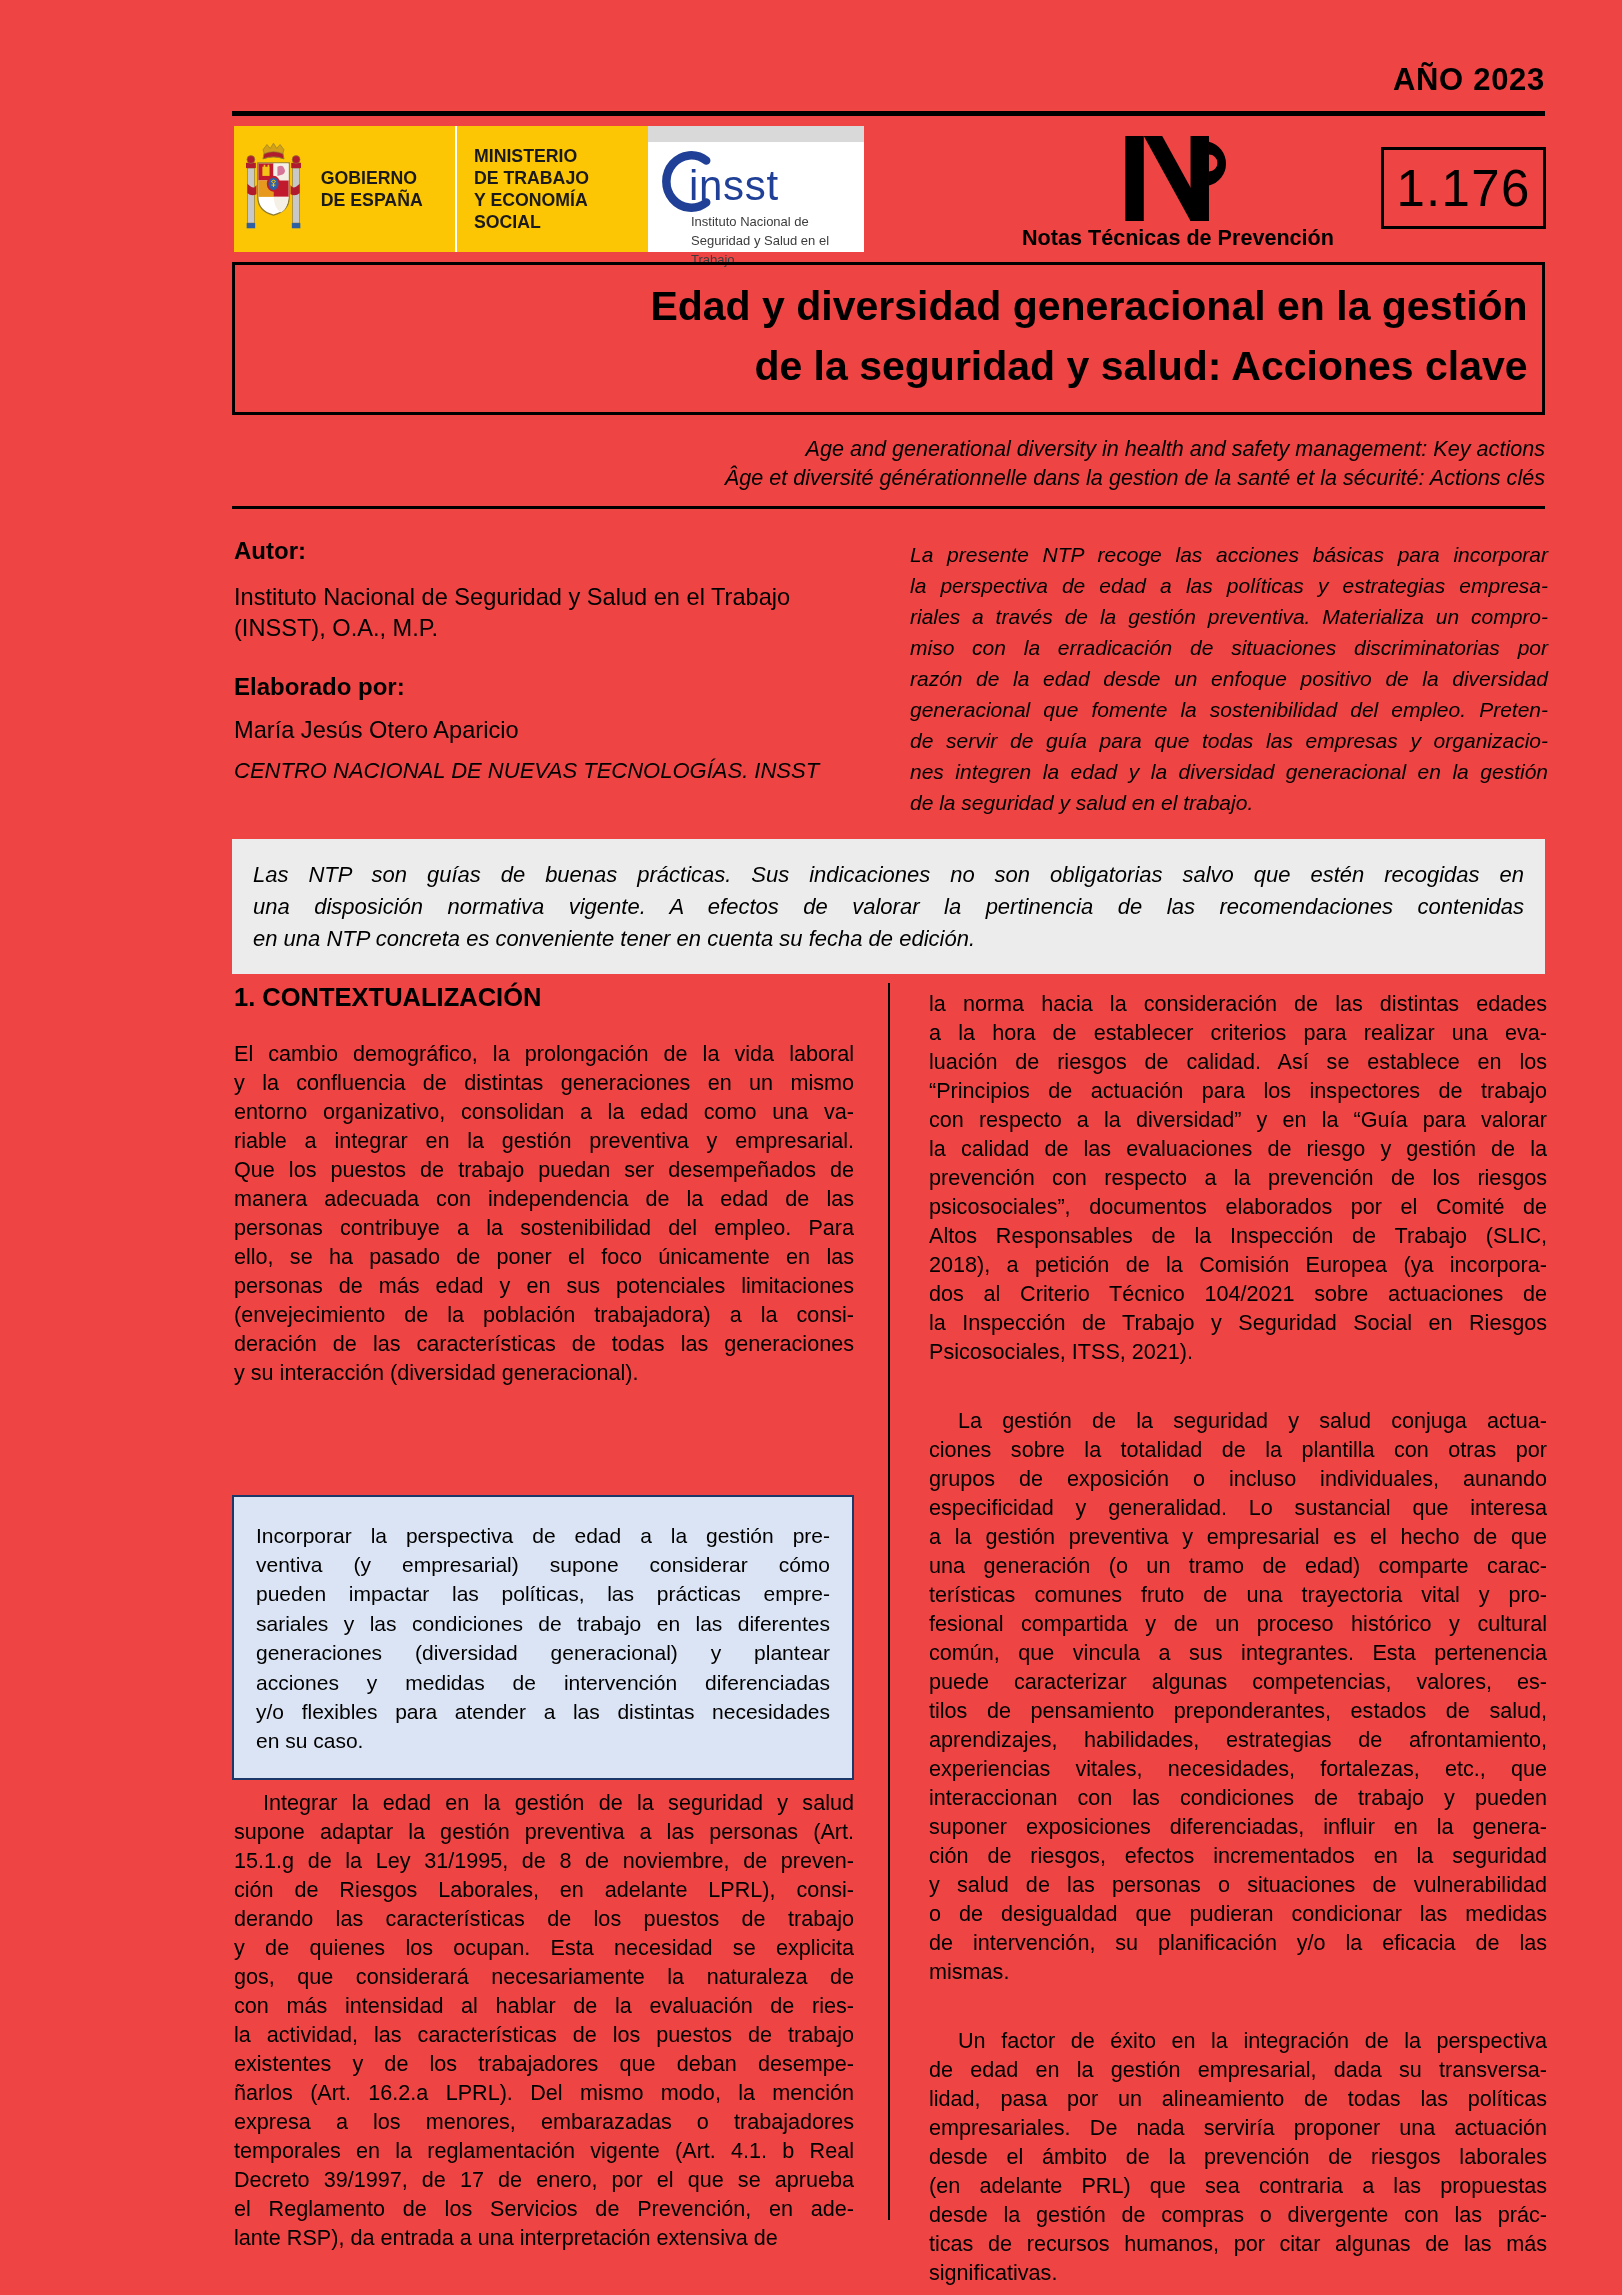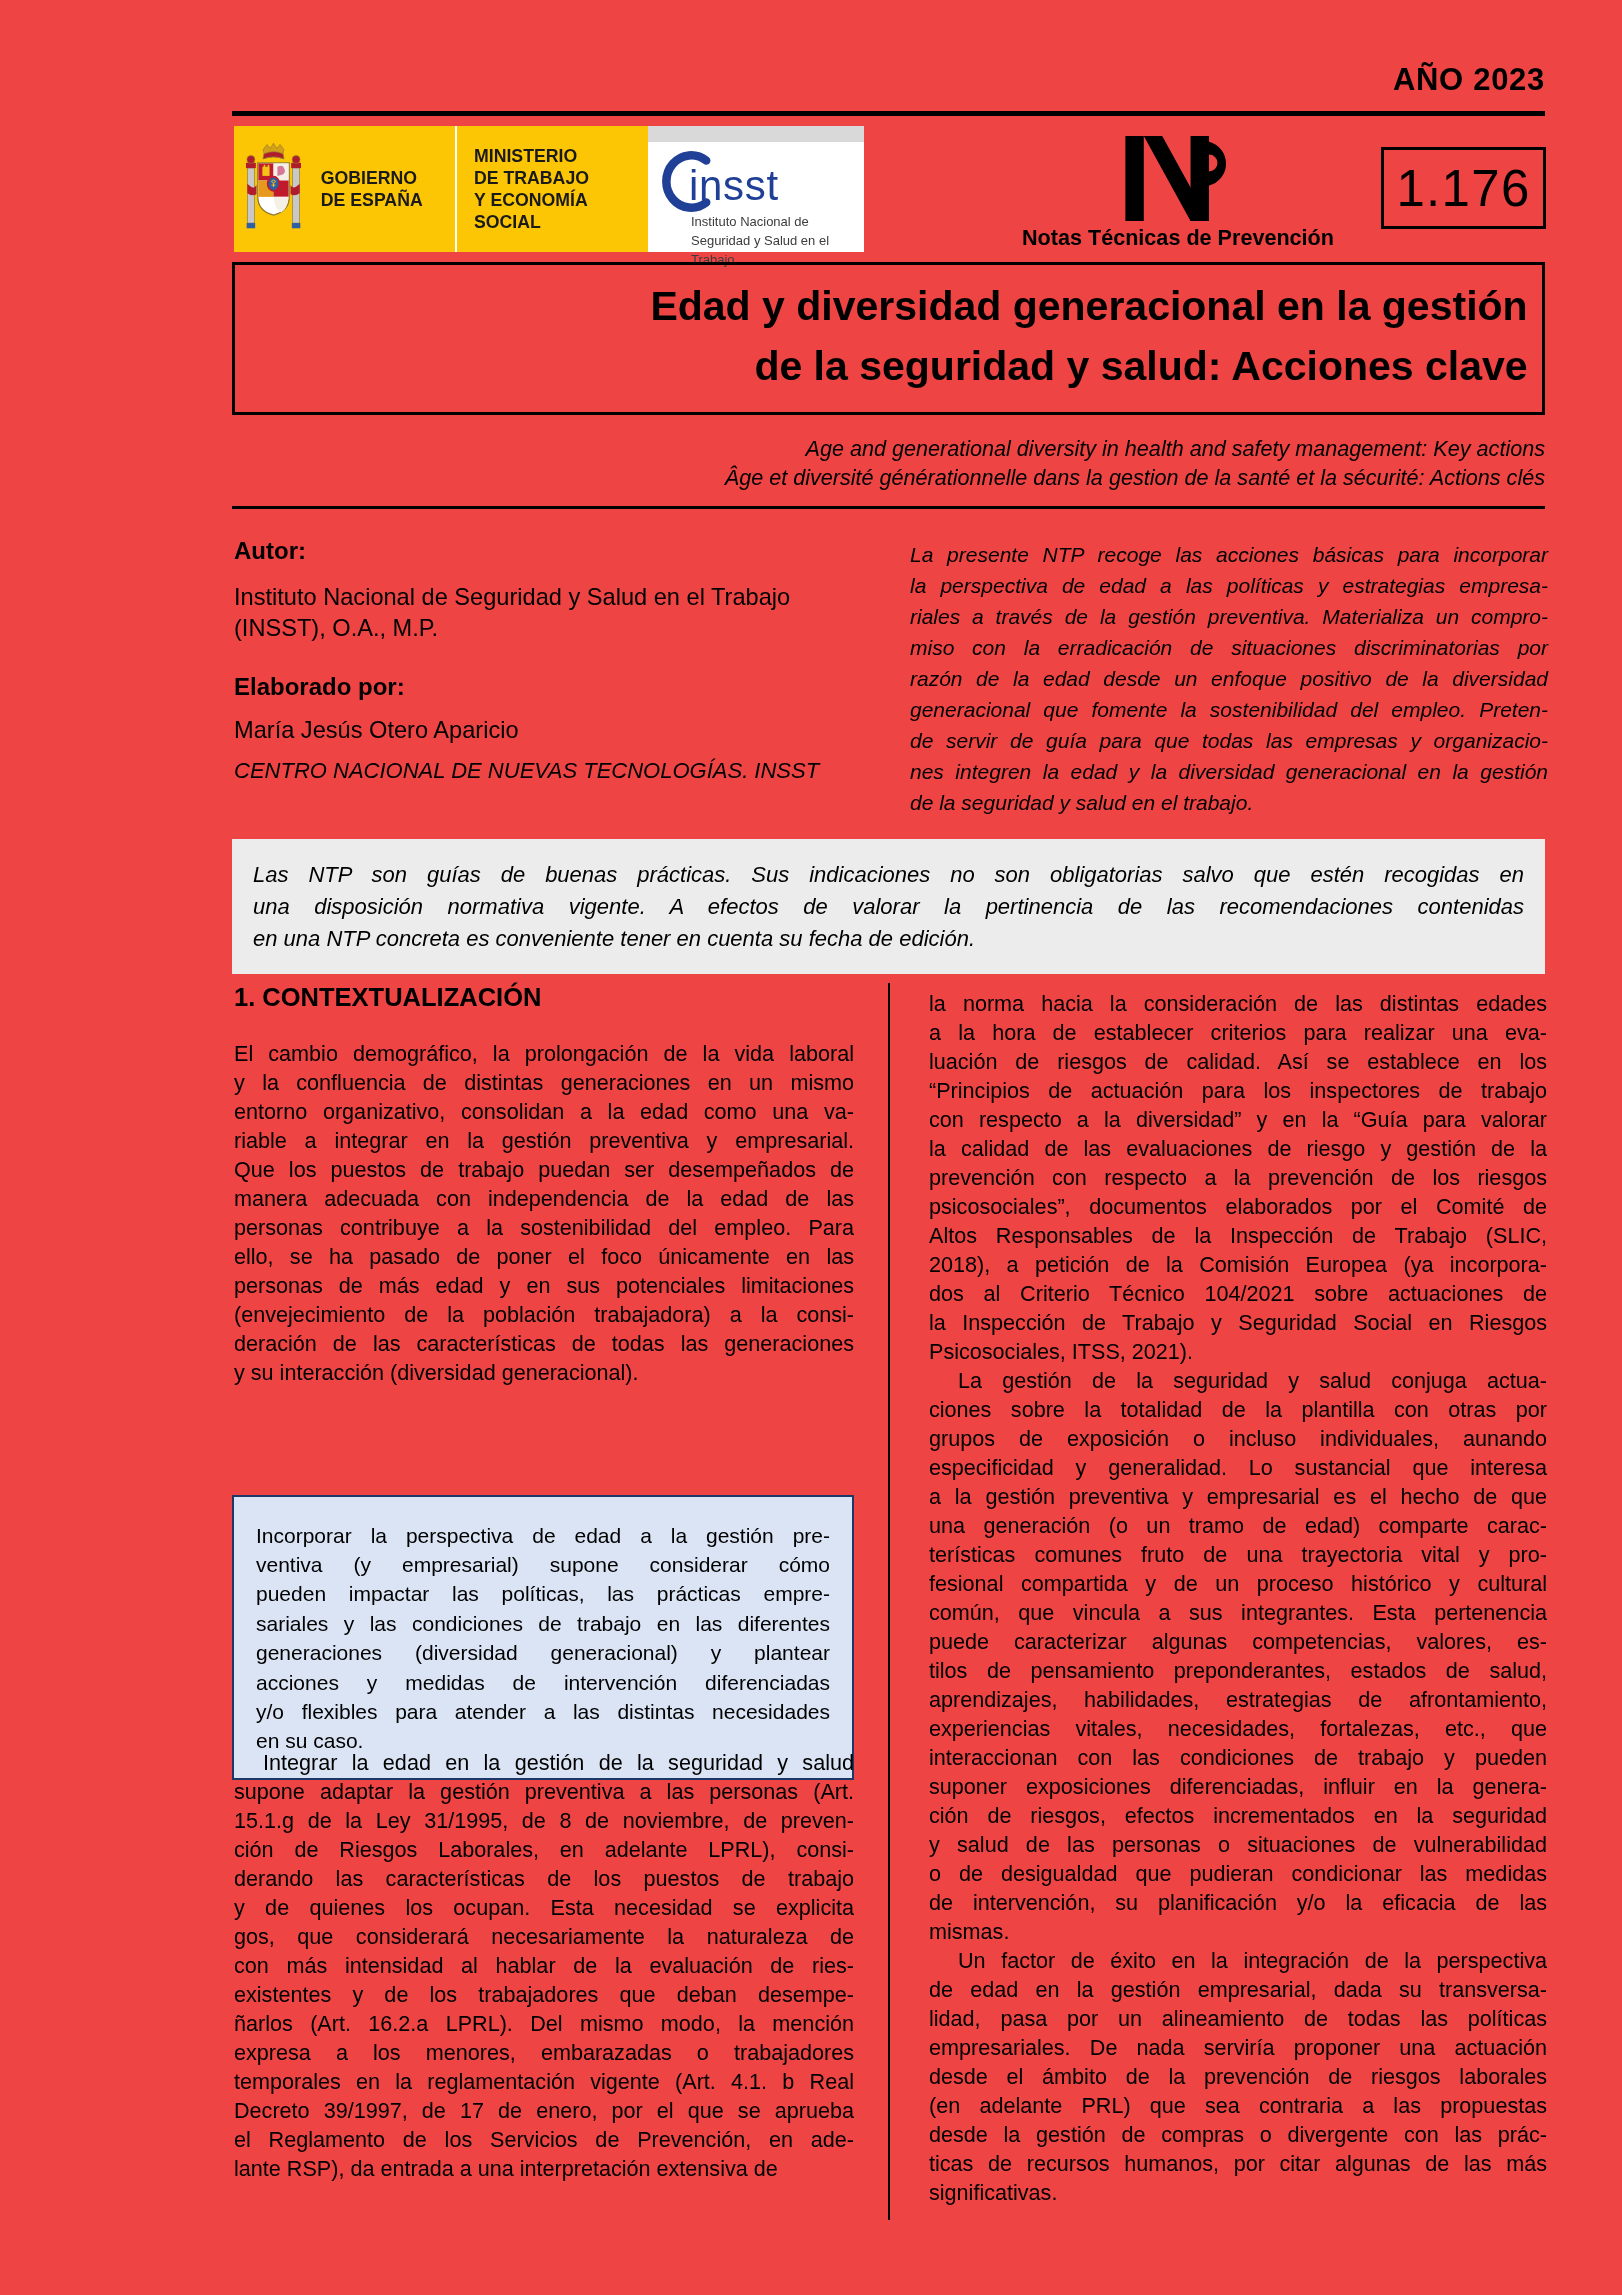--- a/index.html
+++ b/index.html
@@ -53,21 +53,21 @@
   #heading1{left:234px;top:983px;font-size:25.5px;font-weight:700;}
   #lpara1{left:234px;top:1039px;width:620px;font-size:21.6px;line-height:29px;}
   #hl-box{left:232px;top:1495px;width:622px;height:285px;border:2.6px solid #1c3868;background:#dbe4f4;
           box-sizing:border-box;padding:23.6px 22px;font-size:21px;line-height:29.4px;}
   #lpara2{left:234px;top:1748px;width:620px;font-size:21.6px;line-height:29px;}
   #divider{left:888px;top:983px;width:2px;height:1237px;background:#000;}
   #rcol{left:929px;top:989px;width:618px;font-size:21.6px;line-height:29px;}
 
   .just .ln{text-align:justify;text-align-last:justify;}
   .just .ln:last-child{text-align-last:left;}
-  .indent .ln:first-child{text-indent:29px;}
+  .indent .ln:first-child{text-indent:29px;margin-top:40px;}
 </style>
 </head>
 <body>
 
 <div id="page">
 
   <div id="anio" class="abs">AÑO 2023</div>
   <div id="rule-top" class="abs"></div>
 
   <div id="gob-block" class="abs">
@@ -208,20 +208,21 @@
 
   <div id="lpara2" class="abs just indent">
       <div class="ln">Integrar la edad en la gestión de la seguridad y salud</div>
       <div class="ln">supone adaptar la gestión preventiva a las personas (Art.</div>
       <div class="ln">15.1.g  de la Ley 31/1995, de 8 de noviembre, de preven-</div>
       <div class="ln">ción de Riesgos Laborales, en adelante LPRL), consi-</div>
       <div class="ln">derando las características de los puestos de trabajo</div>
       <div class="ln">y de quienes los ocupan. Esta necesidad se explicita</div>
       <div class="ln">gos, que considerará necesariamente la naturaleza de</div>
       <div class="ln">con más intensidad al hablar de la evaluación de ries-</div>
+      <div class="ln">la actividad, las características de los puestos de trabajo</div>
       <div class="ln">existentes y de los trabajadores que deban desempe-</div>
       <div class="ln">ñarlos (Art. 16.2.a LPRL). Del mismo modo, la mención</div>
       <div class="ln">expresa a los menores, embarazadas o trabajadores</div>
       <div class="ln">temporales en la reglamentación vigente (Art. 4.1. b Real</div>
       <div class="ln">Decreto 39/1997, de 17 de enero, por el que se aprueba</div>
       <div class="ln">el Reglamento de los Servicios de Prevención, en ade-</div>
       <div class="ln">lante RSP), da entrada a una interpretación extensiva de</div>
     </div>
 
   <div id="divider" class="abs"></div>

